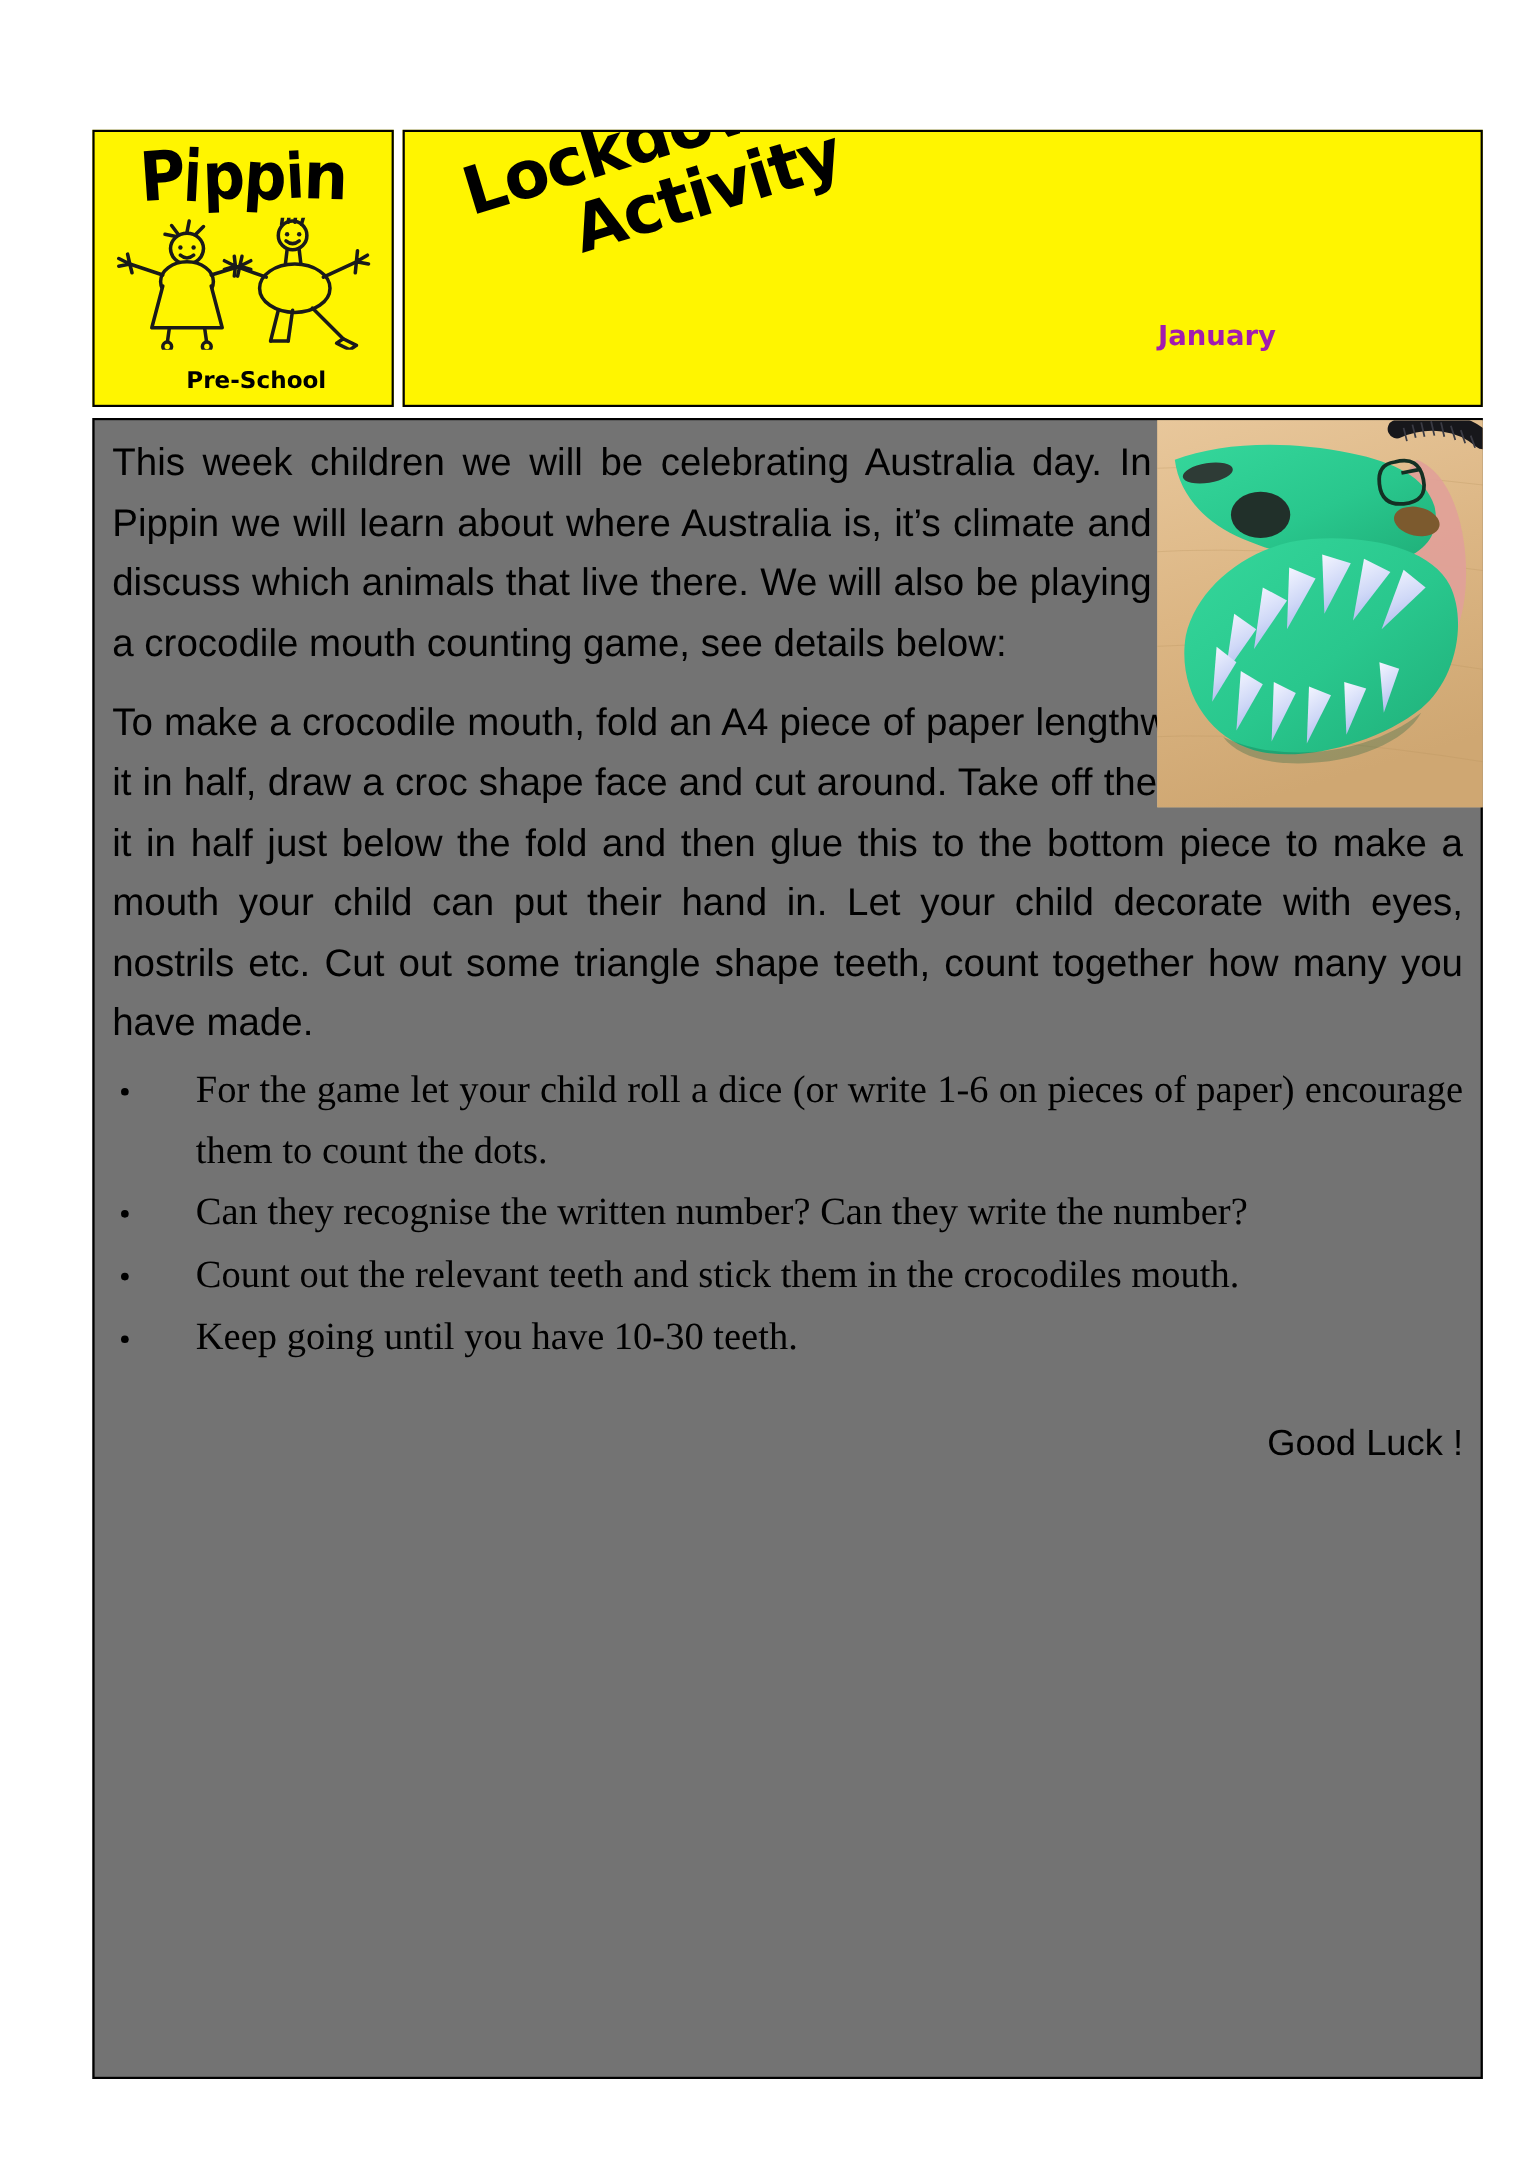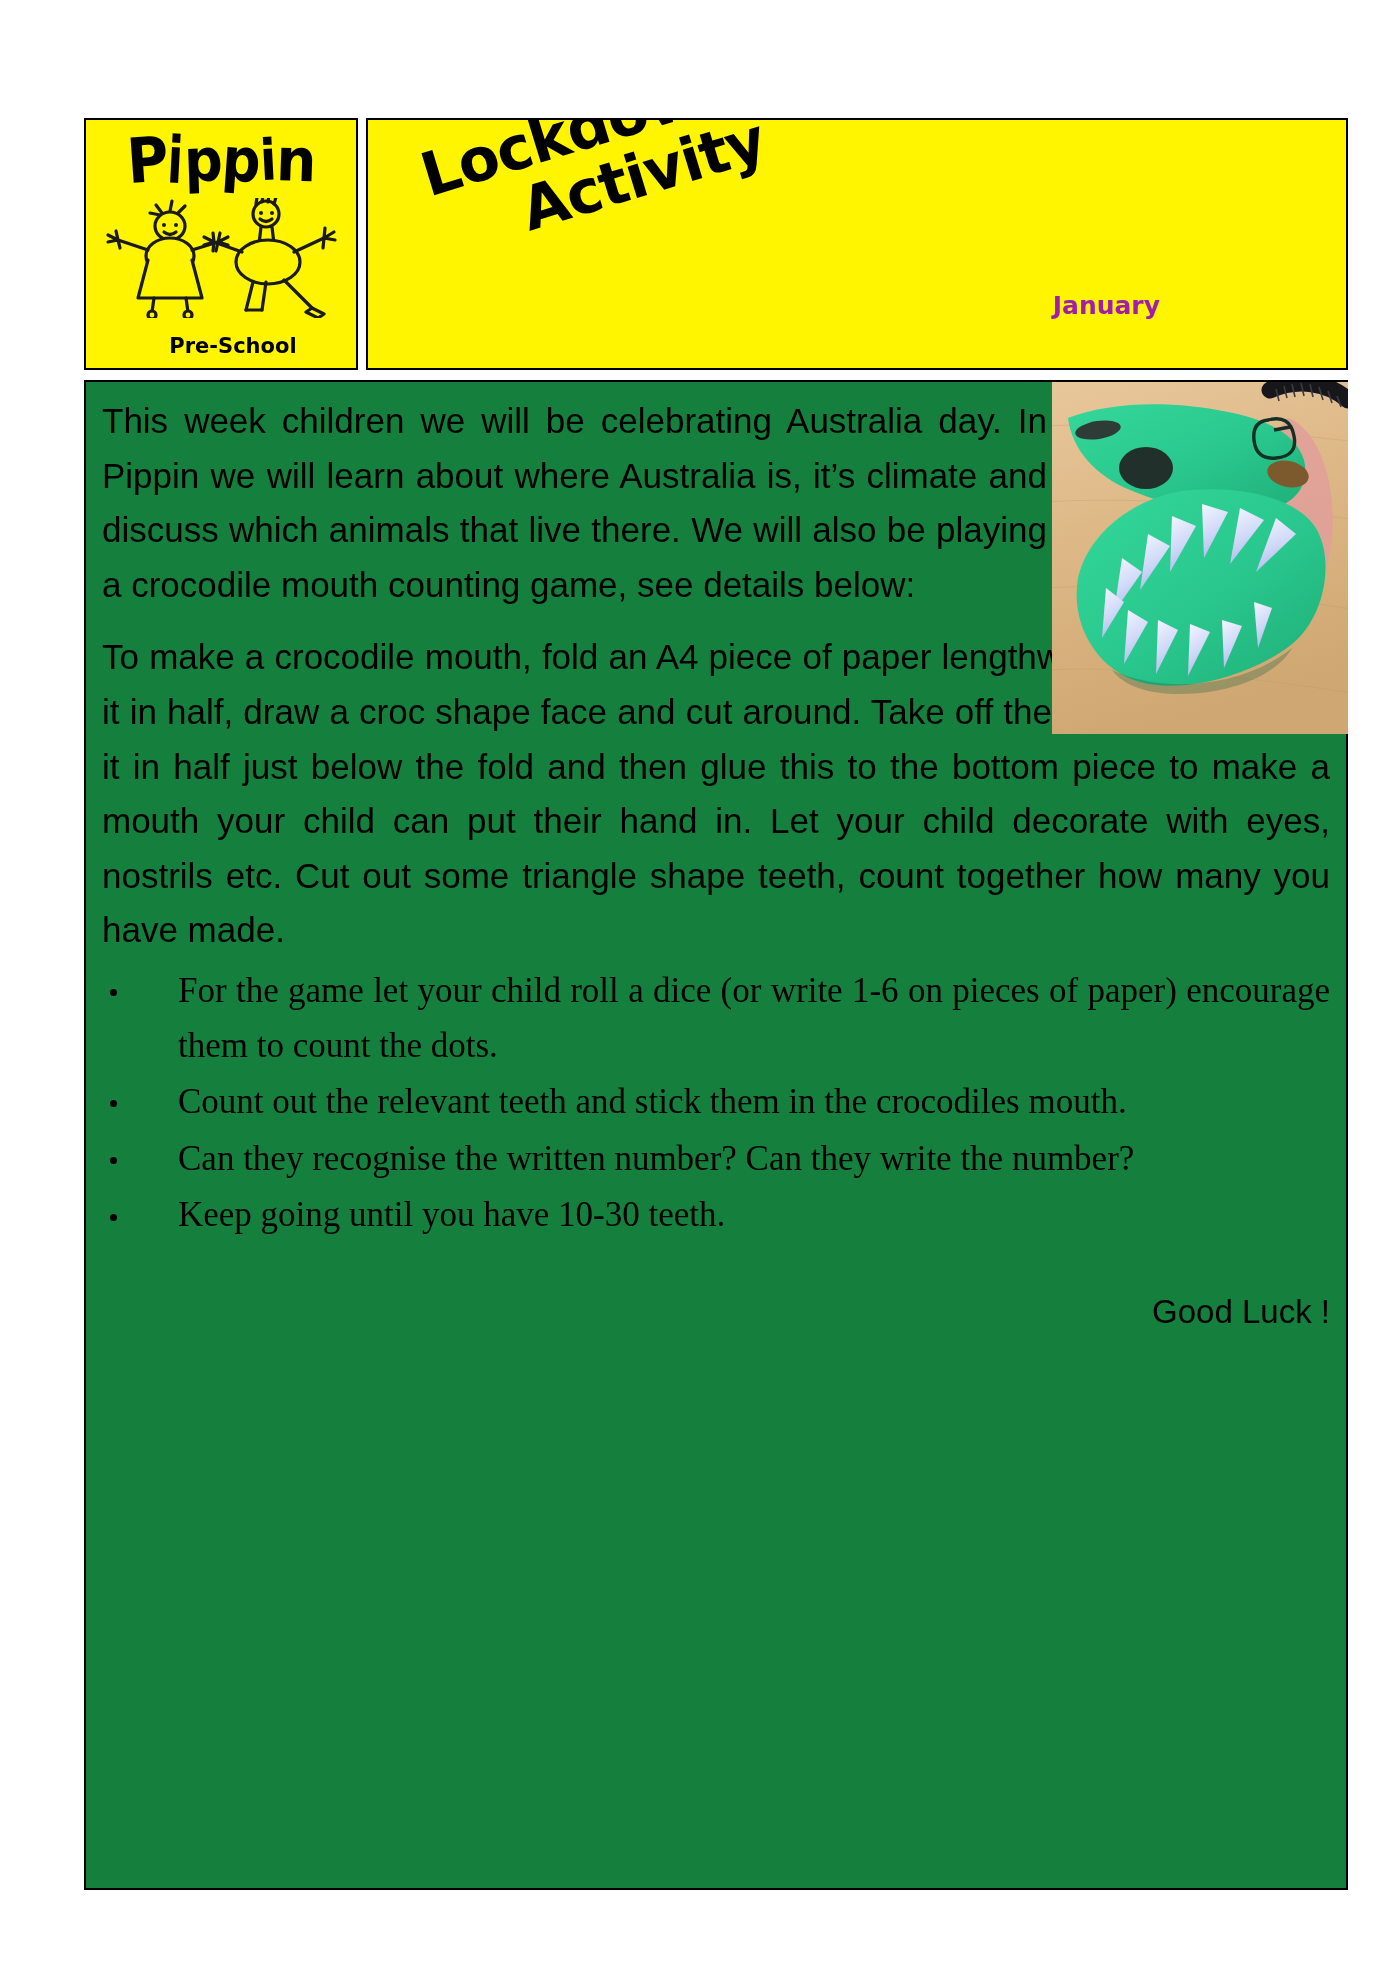--- a/index.html
+++ b/index.html
@@ -137,21 +137,21 @@
 
   
   .body-cell {
     position: absolute;
     left: 84px;
     top: 380px;
     width: 1264px;
     height: 1510px;
     border: 2px solid #000000;
     box-sizing: border-box;
-    background: #15803d;
+    background: #737373;
   }
 
   .body-inner {
     position: relative;
     padding: 12px 16px 0 16px;
     font-family: "Liberation Sans", sans-serif;
   }
 
   .para {
     font-size: 35px;
@@ -385,25 +385,25 @@
 
       <p class="para instructions">To make a crocodile mouth, fold an A4 piece of paper lengthways and then fold it in half, draw a croc shape face and cut around.  Take off the top piece and cut it in half just below the fold and then glue this to the bottom piece to make a mouth your child can put their hand in.  Let your child decorate with eyes, nostrils etc.  Cut out some triangle shape teeth, count together how many you have made.</p>
 
       <ul class="bullets">
         <li>
           <span class="bullet-dot"></span>
           <span>For the game let your child roll a dice (or write 1-6 on pieces of paper) encourage them to count the dots.</span>
         </li>
         <li>
           <span class="bullet-dot"></span>
-          <span>Count out the relevant teeth and stick them in the crocodiles mouth.</span>
+          <span>Can they recognise the written number? Can they write the number?</span>
         </li>
         <li>
           <span class="bullet-dot"></span>
-          <span>Can they recognise the written number? Can they write the number?</span>
+          <span>Count out the relevant teeth and stick them in the crocodiles mouth.</span>
         </li>
         <li>
           <span class="bullet-dot"></span>
           <span>Keep going until you have 10-30 teeth.</span>
         </li>
       </ul>
 
       <div class="signoff">Good Luck !</div>
 
     </div>

